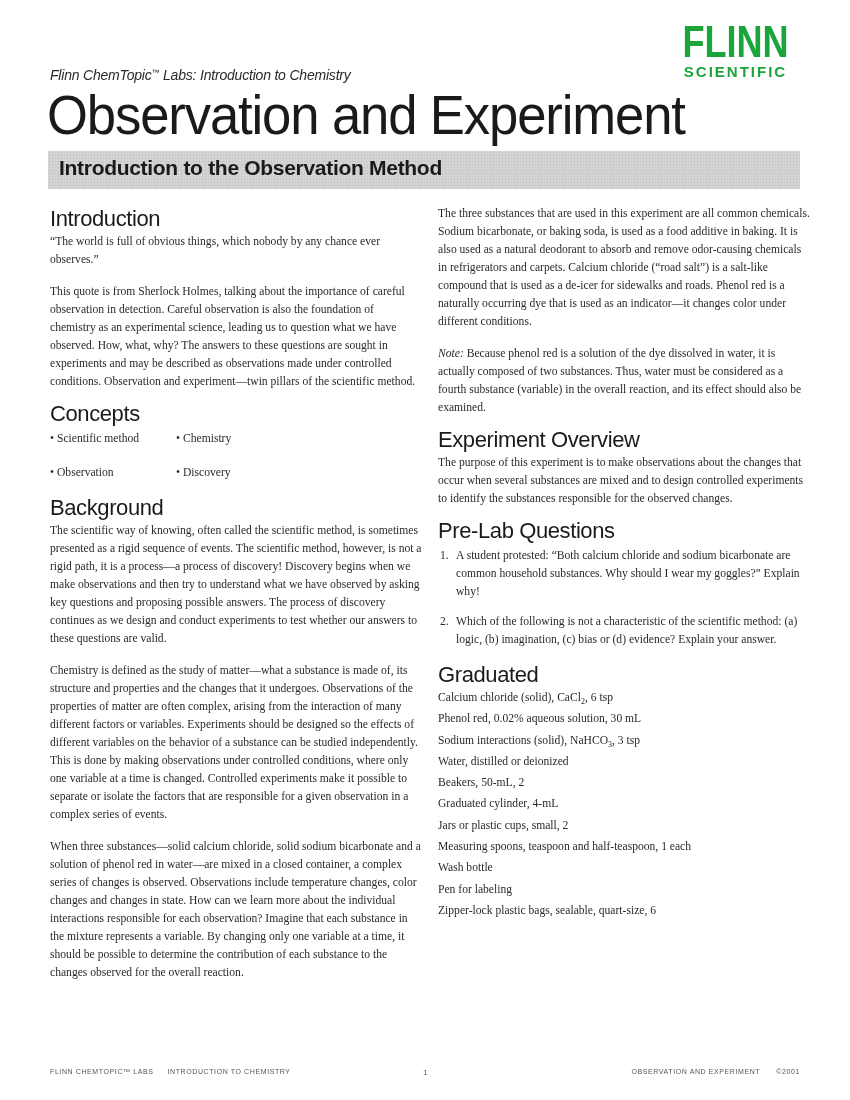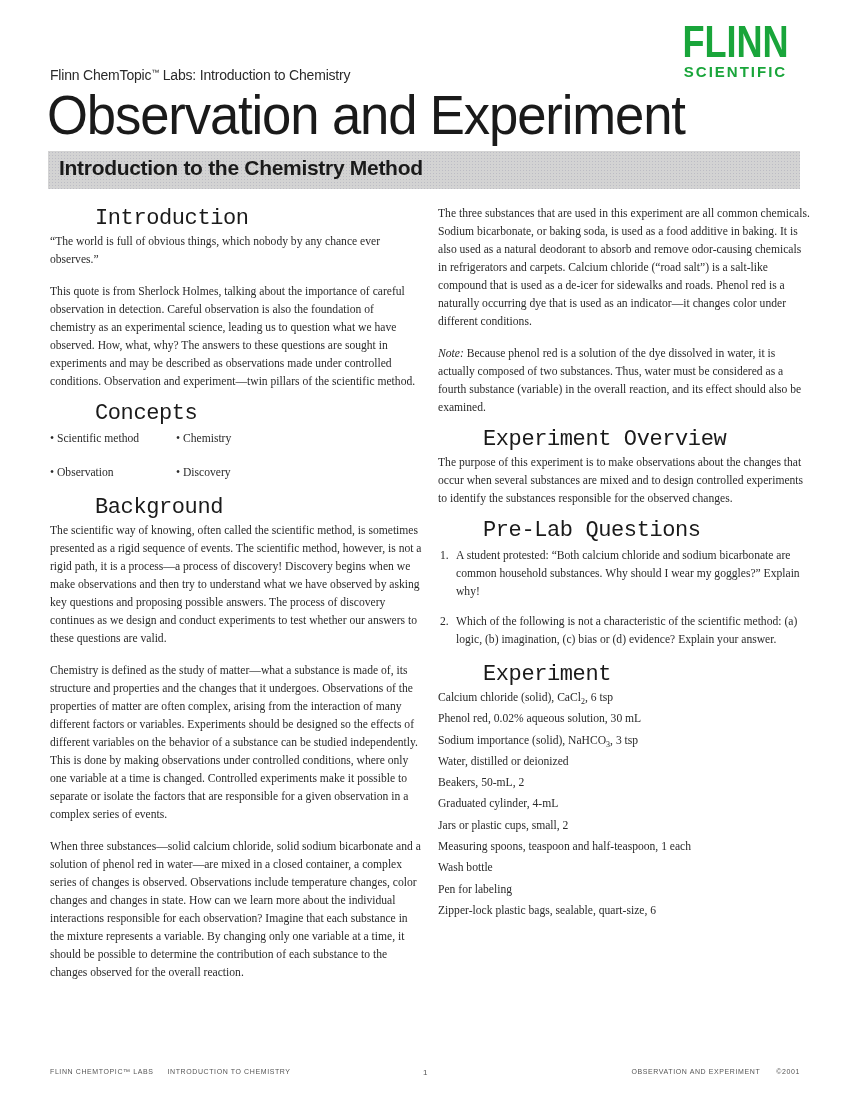--- a/index.html
+++ b/index.html
@@ -3,33 +3,33 @@
   <meta charset="utf-8">
   <style>
     * { margin: 0; padding: 0; box-sizing: border-box; }
     html, body { width: 850px; height: 1100px; background: #ffffff; overflow: hidden; }
     body { position: relative; color: #1a1a1a; font-family: "Liberation Serif", serif; }
 
     .logo { position: absolute; left: 668px; top: 22px; width: 135px; text-align: center; color: #19a53a; font-family: "Liberation Sans", sans-serif; font-weight: bold; }
     .logo .flinn { font-size: 44px; line-height: 40px; letter-spacing: 0px; transform: scaleX(0.82); transform-origin: center; display: block; font-stretch: condensed; }
     .logo .sci { font-size: 15px; line-height: 16px; letter-spacing: 2px; display: block; margin-top: 2px; font-weight: 900; }
 
-    .series { position: absolute; left: 50px; top: 67px; font-family: "Liberation Sans", sans-serif; font-size: 14px; color: #2a2a2a; letter-spacing: -0.2px; }
+    .series { position: absolute; left: 50px; top: 67px; font-family: "Liberation Sans", sans-serif; font-size: 14px; color: #2a2a2a; letter-spacing: -0.2px; font-style: italic; }
     .series sup { font-size: 8px; vertical-align: 5px; }
     .main-title { position: absolute; left: 47px; top: 82px; font-family: "Liberation Sans", sans-serif; font-size: 56px; line-height: 66px; font-weight: normal; color: #1a1a1a; letter-spacing: -1.2px; transform: scaleX(0.94); transform-origin: left; white-space: nowrap; }
 
     .banner { position: absolute; left: 48px; top: 151px; width: 752px; height: 38px; background: #d3d3d3;
       background-image: radial-gradient(#bcbcc4 0.6px, transparent 0.8px); background-size: 3px 3px; }
     .banner span { position: absolute; left: 11px; top: 5px; font-family: "Liberation Sans", sans-serif; font-weight: bold; font-size: 21px; color: #1a1a1a; letter-spacing: -0.3px; }
 
     .col { position: absolute; top: 205px; width: 372px; }
     .col.left { left: 50px; }
     .col.right { left: 438px; top: 205px; }
 
-    h2 { font-family: Liberation Mono, monospace; font-weight: normal; font-size: 22px; line-height: 28px; color: #1a1a1a; letter-spacing: -0.4px; margin-left: 45px; }
+    h2 { font-family: Liberation Sans, sans-serif; font-weight: normal; font-size: 22px; line-height: 28px; color: #1a1a1a; letter-spacing: -0.4px; }
     p, li, .mat { font-size: 11.6px; line-height: 18px; color: #2a2a2a; text-align: left; }
     p { margin-bottom: 14px; }
     .gap-sm { margin-bottom: 9px; }
     em { font-style: italic; }
 
     .concepts { display: grid; grid-template-columns: 126px 150px; row-gap: 16px; margin: 2px 0 12px 0; }
     .concepts div { font-size: 11.6px; line-height: 18px; color: #2a2a2a; }
     .concepts div::before { content: "• "; }
 
     ol { list-style: none; margin: 2px 0 12px 0; }
@@ -52,21 +52,21 @@
 <div class="logo">
   <span class="flinn">FLINN</span>
   <span class="sci">SCIENTIFIC</span>
 </div>
 
 <div class="series"><span>Flinn ChemTopic</span><sup>™</sup><span> Labs: Introduction to Chemistry</span></div>
 
 <h1 class="main-title">Observation and Experiment</h1>
 
 <div class="banner">
-  <span>Introduction to the Chemistry Method</span>
+  <span>Introduction to the Observation Method</span>
 </div>
 
 <div class="col left">
   <section>
     <h2>Introduction</h2>
     <p>“The world is full of obvious things, which nobody by any chance ever observes.”</p>
     <p class="gap-sm">This quote is from Sherlock Holmes, talking about the importance of careful observation in detection. Careful observation is also the foundation of chemistry as an experimental science, leading us to question what we have observed. How, what, why? The answers to these questions are sought in experiments and may be described as observations made under controlled conditions. Observation and experiment—twin pillars of the scientific method.</p>
   </section>
 
   <section>
@@ -98,24 +98,24 @@
 
   <section>
     <h2>Pre-Lab Questions</h2>
     <ol>
       <li><span class="num">1.</span><span>A student protested: “Both calcium chloride and sodium bicarbonate are common household substances. Why should I wear my goggles?” Explain why!</span></li>
       <li><span class="num">2.</span><span>Which of the following is not a characteristic of the scientific method: (a) logic, (b) imagination, (c) bias or (d) evidence? Explain your answer.</span></li>
     </ol>
   </section>
 
   <section>
-    <h2>Experiment</h2>
+    <h2>Graduated</h2>
     <div class="mat"><span>Calcium chloride (solid), CaCl</span><sub>2</sub><span>, 6 tsp</span></div>
     <div class="mat">Phenol red, 0.02% aqueous solution, 30 mL</div>
-    <div class="mat"><span>Sodium importance (solid), NaHCO</span><sub>3</sub><span>, 3 tsp</span></div>
+    <div class="mat"><span>Sodium interactions (solid), NaHCO</span><sub>3</sub><span>, 3 tsp</span></div>
     <div class="mat">Water, distilled or deionized</div>
     <div class="mat">Beakers, 50-mL, 2</div>
     <div class="mat">Graduated cylinder, 4-mL</div>
     <div class="mat">Jars or plastic cups, small, 2</div>
     <div class="mat">Measuring spoons, teaspoon and half-teaspoon, 1 each</div>
     <div class="mat">Wash bottle</div>
     <div class="mat">Pen for labeling</div>
     <div class="mat">Zipper-lock plastic bags, sealable, quart-size, 6</div>
   </section>
 </div>

